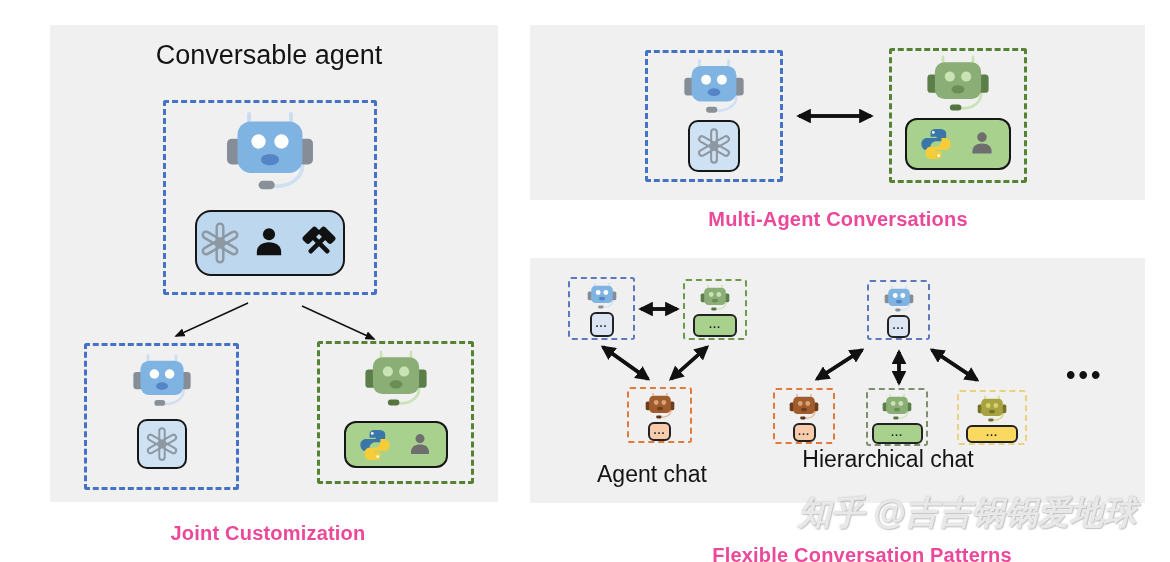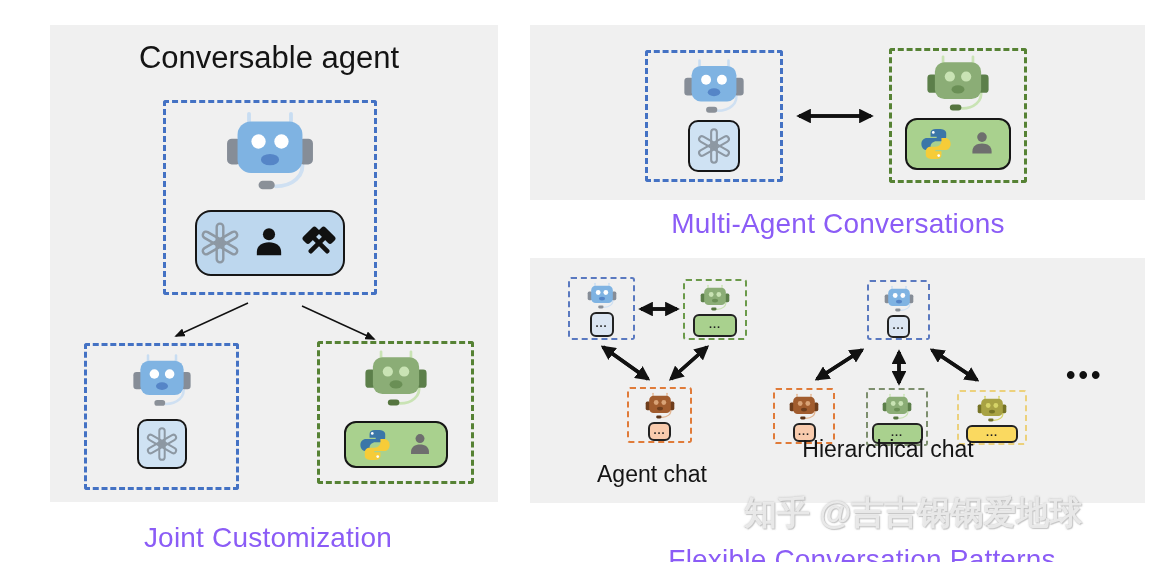--- a/index.html
+++ b/index.html
@@ -7,22 +7,22 @@
   .canvas{position:relative;width:1170px;height:562px;background:#ffffff;overflow:hidden;}
   .abs{position:absolute;}
   .panel{position:absolute;background:#f0f0f0;}
   .dashbox{position:absolute;border-style:dashed;border-radius:3px;box-sizing:border-box;background:transparent;}
   .bigdash{border-width:3px;}
   .minibox{border-width:2px;display:flex;flex-direction:column;align-items:center;justify-content:flex-start;gap:2px;padding-top:3px;}
   .badge{position:absolute;display:flex;align-items:center;justify-content:center;border:2.5px solid #161616;box-sizing:border-box;}
   .minibadge{display:flex;align-items:center;justify-content:center;border:2px solid #222;border-radius:6px;box-sizing:border-box;font-weight:700;font-size:11px;letter-spacing:1px;color:#222;line-height:0.4;padding-bottom:3px;}
   .robot{display:block;line-height:0;}
   .icon{display:block;line-height:0;}
-  .title-regular{position:absolute;text-align:center;font-size:31px;font-weight:400;color:#141414;}
-  .caption{position:absolute;text-align:center;font-size:28px;font-weight:400;color:#8b5cf6;letter-spacing:0.2px;}
+  .title-regular{position:absolute;text-align:center;font-size:27px;font-weight:400;color:#141414;}
+  .caption{position:absolute;text-align:center;font-size:20px;font-weight:700;color:#ec4899;letter-spacing:0.2px;}
   .sublabel{position:absolute;text-align:center;font-size:23px;font-weight:400;color:#141414;}
   .ellipsis-big{position:absolute;font-size:27px;font-weight:700;color:#111;letter-spacing:3px;}
   #arrows{position:absolute;left:0;top:0;pointer-events:none;z-index:5;}
   .watermark{position:absolute;z-index:6;font-size:33px;font-weight:700;color:rgba(235,235,235,0.95);text-shadow:0 0 2px rgba(140,140,140,0.55), 1px 1px 1px rgba(120,120,120,0.35);white-space:nowrap;}
 </style>
 </head>
 <body>
 
 <div class="canvas">
 
@@ -297,21 +297,21 @@
     <rect x="16" y="12" width="68" height="54" rx="14" fill="#a8a243"></rect>
     <circle cx="38" cy="33" r="7.5" fill="#d6d468"></circle>
     <circle cx="62" cy="33" r="7.5" fill="#d6d468"></circle>
     <ellipse cx="50" cy="52" rx="9.5" ry="6" fill="#767426"></ellipse>
     <rect x="38" y="74" width="17" height="9" rx="4.5" fill="#6e6e28"></rect>
   </svg></span>
     <span class="minibadge" style="width:52px;height:23px;background:#fad960;">
         <span>...</span>
       </span>
   </div>
-  <div class="sublabel" style="left:778px;top:436px;width:220px;">Hierarchical chat</div>
+  <div class="sublabel" style="left:778px;top:446px;width:220px;">Hierarchical chat</div>
 
   <div class="ellipsis-big" style="left:1066px;top:360px;">•••</div>
 
   <div class="caption" style="left:642px;top:544px;width:440px;">Flexible Conversation Patterns</div>
 
   <svg id="arrows" width="1170" height="562" viewBox="0 0 1170 562">
     <defs>
       <marker id="ah" markerWidth="4.2" markerHeight="4.2" refX="3.4" refY="2.1" orient="auto">
         <path d="M0,0 L4.2,2.1 L0,4.2 z" fill="#111"></path>
       </marker>
@@ -330,14 +330,14 @@
       <line x1="707" y1="347" x2="671" y2="379" stroke="#111" stroke-width="3.5" marker-end="url(#ah)"></line>
       <line x1="671" y1="379" x2="707" y2="347" stroke="#111" stroke-width="3.5" marker-end="url(#ah)"></line>
       <line x1="817" y1="379" x2="862" y2="350" stroke="#111" stroke-width="3.5" marker-end="url(#ah)"></line>
       <line x1="862" y1="350" x2="817" y2="379" stroke="#111" stroke-width="3.5" marker-end="url(#ah)"></line>
       <line x1="899" y1="352" x2="899" y2="383" stroke="#111" stroke-width="3.5" marker-end="url(#ah)"></line>
       <line x1="899" y1="383" x2="899" y2="352" stroke="#111" stroke-width="3.5" marker-end="url(#ah)"></line>
       <line x1="932" y1="350" x2="977" y2="380" stroke="#111" stroke-width="3.5" marker-end="url(#ah)"></line>
       <line x1="977" y1="380" x2="932" y2="350" stroke="#111" stroke-width="3.5" marker-end="url(#ah)"></line>
     </svg>
 
-  <div class="watermark" style="left:744px;top:491px;">知乎 @吉吉锅锅爱地球</div>
+  <div class="watermark" style="left:798px;top:491px;font-style:italic;">知乎 @吉吉锅锅爱地球</div>
 </div>
 
 </body></html>

